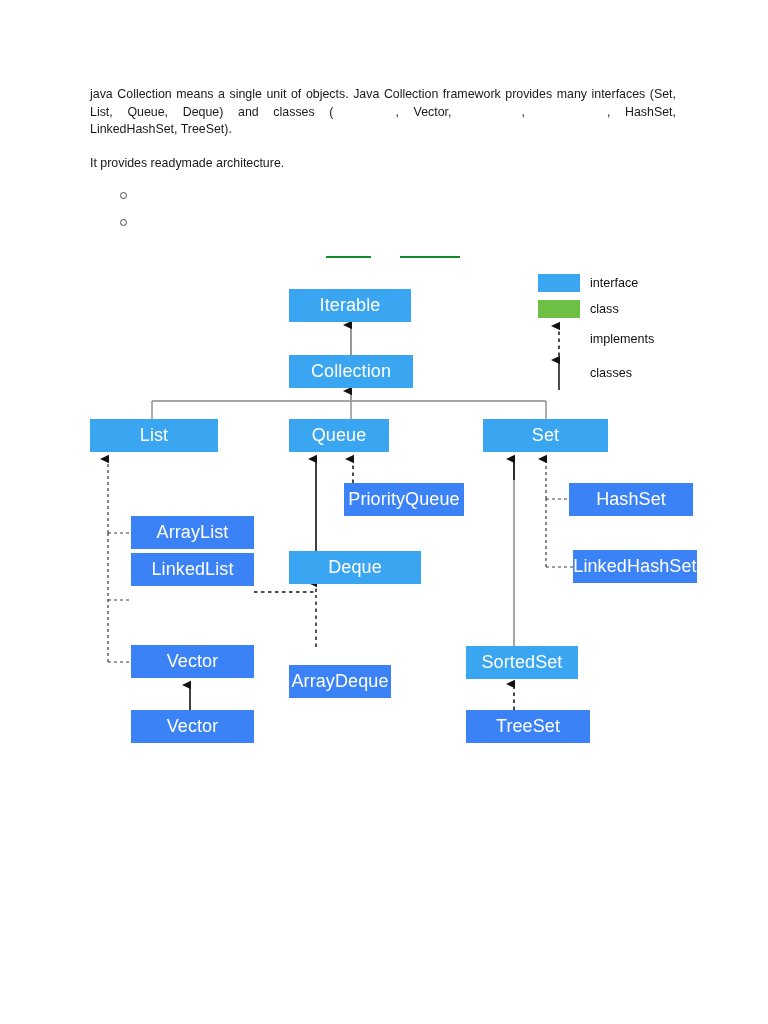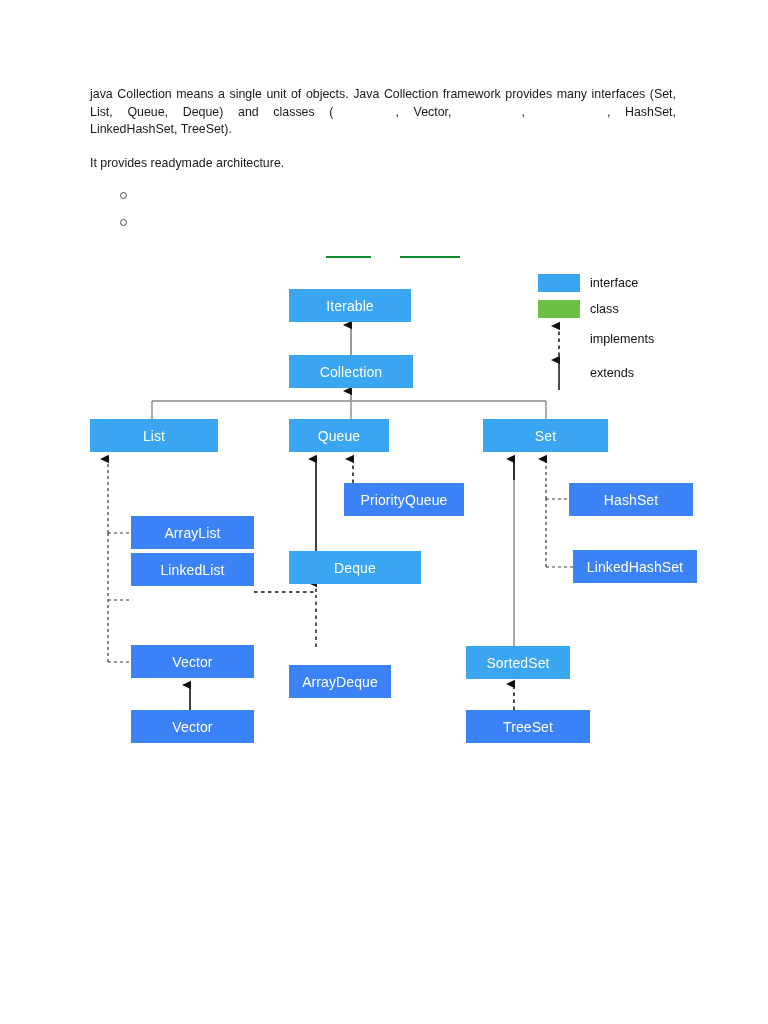--- a/index.html
+++ b/index.html
@@ -75,21 +75,21 @@
     pointer-events: none;
   }
   #diagram svg { display: block; }
 
   .node {
     position: absolute;
     display: flex;
     align-items: center;
     justify-content: center;
     color: #ffffff;
-    font-size: 14px;
+    font-size: 18px;
     font-family: "Liberation Sans", sans-serif;
     letter-spacing: .1px;
     box-sizing: border-box;
     height: 33px;
     user-select: none;
   }
   .node.iface { background: #3aa5f0; }
   .node.klass { background: #3b82f6; }
 
   
@@ -227,21 +227,21 @@
   <div class="legend-row" style="left:0; top:26px;">
     <span class="legend-swatch green"></span>
     <span class="legend-label" style="top:2px;">class</span>
   </div>
   <div class="legend-row" style="left:0; top:52px;">
     <span class="legend-arrowbox"></span>
     <span class="legend-label" style="top:6px;">implements</span>
   </div>
   <div class="legend-row" style="left:0; top:86px;">
     <span class="legend-arrowbox"></span>
-    <span class="legend-label" style="top:6px;">extends</span>
+    <span class="legend-label" style="top:6px;">classes</span>
   </div>
 </div>
 
 <div id="nodes-layer">
     <div class="node iface" style="left: 289px; top: 289px; width: 122px;">
       <span>Iterable</span>
     </div>
     <div class="node iface" style="left: 289px; top: 355px; width: 124px;">
       <span>Collection</span>
     </div>
@@ -274,19 +274,19 @@
     </div>
     <div class="node klass" style="left: 289px; top: 665px; width: 102px;">
       <span>ArrayDeque</span>
     </div>
     <div class="node klass" style="left: 569px; top: 483px; width: 124px;">
       <span>HashSet</span>
     </div>
     <div class="node klass" style="left: 573px; top: 550px; width: 124px;">
       <span>LinkedHashSet</span>
     </div>
-    <div class="node iface" style="left: 466px; top: 646px; width: 104px;">
+    <div class="node iface" style="left: 466px; top: 646px; width: 112px;">
       <span>SortedSet</span>
     </div>
     <div class="node klass" style="left: 466px; top: 710px; width: 124px;">
       <span>TreeSet</span>
     </div>
   </div>
 
 </body></html>

